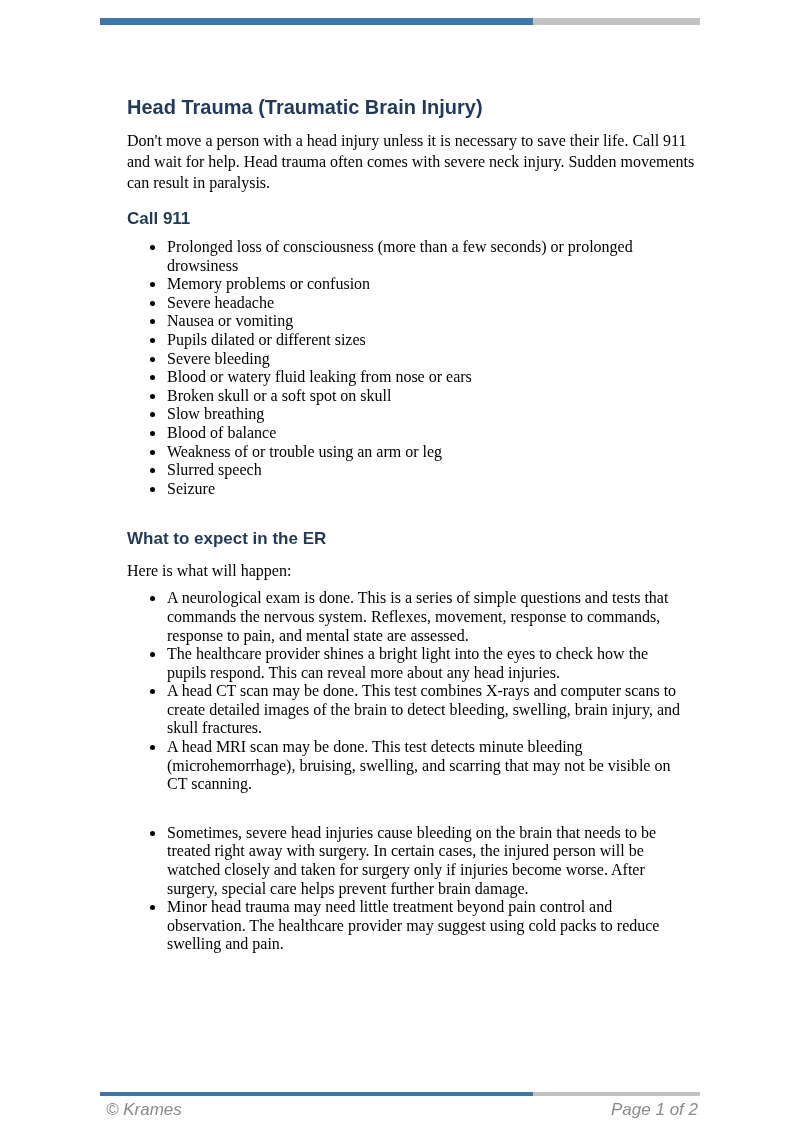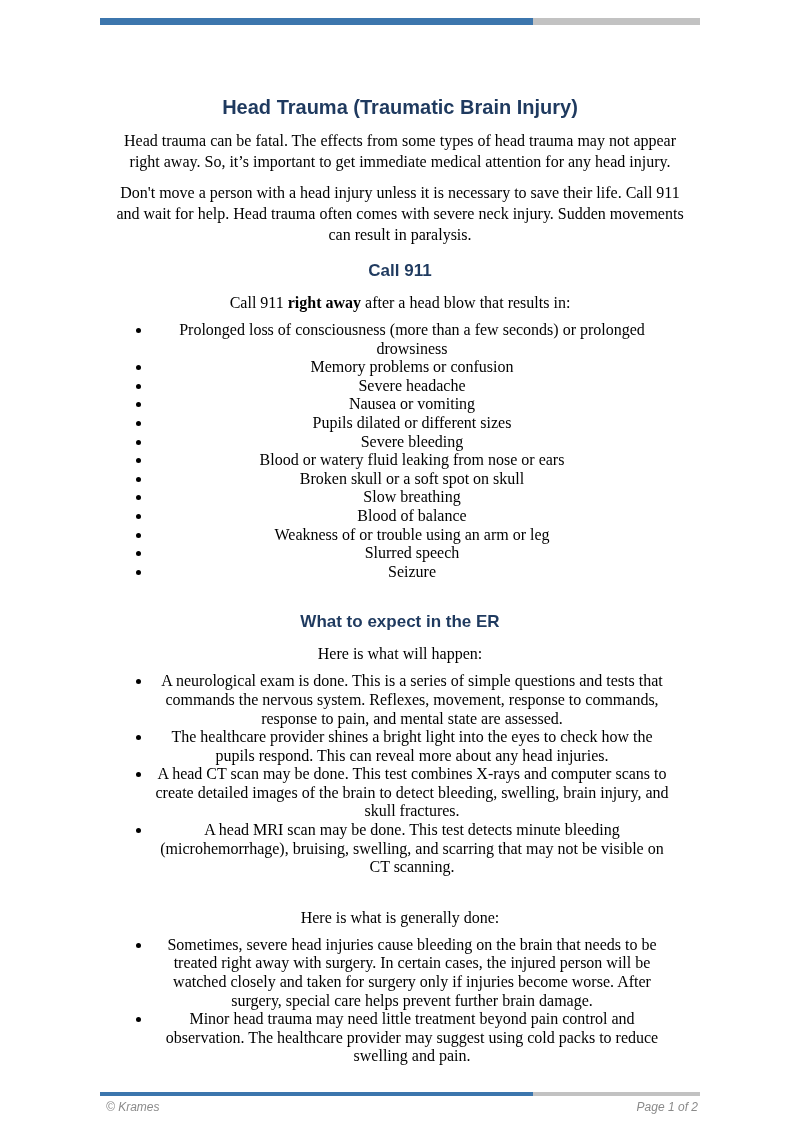--- a/index.html
+++ b/index.html
@@ -17,23 +17,23 @@
     width: 600px; height: 7px; display: flex;
   }
   .footer-bar {
     position: absolute; left: 100px; top: 1092px;
     width: 600px; height: 4px; display: flex;
   }
   .bar-blue { width: 72.2%; height: 100%; background: var(--bar-blue, #3c76ad); }
   .bar-gray { flex: 1; height: 100%; background: var(--bar-gray, #c2c2c2); }
 
   .content {
-    position: absolute; left: 113px; top: 0;
+    position: absolute; left: 127px; top: 0;
     width: 574px;
-    font-size: 16px; line-height: 21px; text-align: center;
+    font-size: 16px; line-height: 21px;
   }
   h1 {
     font-family: "Liberation Sans", sans-serif;
     font-size: 20px; line-height: 26px; font-weight: bold;
     color: var(--heading, #1f3a5f);
     margin: 94px 0 9px 0;
   }
   h2 {
     font-family: "Liberation Sans", sans-serif;
     font-size: 17px; line-height: 22px; font-weight: bold;
@@ -46,44 +46,42 @@
     padding-left: 39px;
   }
   li { line-height: 18.6px; padding-left: 1px; }
   .bold-run { font-weight: bold; }
 
   .footer-row {
     position: absolute; left: 100px; top: 1098px; width: 600px;
     display: flex; justify-content: space-between; align-items: flex-start;
     box-sizing: border-box; padding: 2px 2px 0 6px;
     font-family: "Liberation Sans", sans-serif;
-    font-style: italic; font-size: 12px;
+    font-style: italic; font-size: 17px;
     color: var(--footer-text, #8a8a8a);
   }
 </style>
 </head>
 <body>
 
 <div class="page">
 
   <div class="top-bar">
     <span class="bar-blue"></span>
     <span class="bar-gray"></span>
   </div>
 
   <div class="content">
     <h1>Head Trauma (Traumatic Brain Injury)</h1>
     <div id="intro-paragraphs">
-        <p>Head trauma can be fatal. The effects from some types of head trauma may not appear right away. So, it’s important to get immediate medical attention for any head injury.</p>
         <p>Don't move a person with a head injury unless it is necessary to save their life. Call 911 and wait for help. Head trauma often comes with severe neck injury. Sudden movements can result in paralysis.</p>
       </div>
     <div id="sections-container">
   <section>
     <h2>Call 911</h2>
-    <p><span>Call 911 </span><span class="bold-run">right away</span><span> after a head blow that results in:</span></p>
     <ul>
             <li>Prolonged loss of consciousness (more than a few seconds) or prolonged drowsiness</li>
             <li>Memory problems or confusion</li>
             <li>Severe headache</li>
             <li>Nausea or vomiting</li>
             <li>Pupils dilated or different sizes</li>
             <li>Severe bleeding</li>
             <li>Blood or watery fluid leaking from nose or ears</li>
             <li>Broken skull or a soft spot on skull</li>
             <li>Slow breathing</li>
@@ -99,21 +97,20 @@
     <p><span>Here is what will happen:</span></p>
     <ul>
             <li>A neurological exam is done. This is a series of simple questions and tests that commands the nervous system. Reflexes, movement, response to commands, response to pain, and mental state are assessed.</li>
             <li>The healthcare provider shines a bright light into the eyes to check how the pupils respond. This can reveal more about any head injuries.</li>
             <li>A head CT scan may be done. This test combines X-rays and computer scans to create detailed images of the brain to detect bleeding, swelling, brain injury, and skull fractures.</li>
             <li>A head MRI scan may be done. This test detects minute bleeding (microhemorrhage), bruising, swelling, and scarring that may not be visible on CT scanning.</li>
           </ul>
   </section>
 
   <section>
-    <p><span>Here is what is generally done:</span></p>
     <ul>
             <li>Sometimes, severe head injuries cause bleeding on the brain that needs to be treated right away with surgery. In certain cases, the injured person will be watched closely and taken for surgery only if injuries become worse. After surgery, special care helps prevent further brain damage.</li>
             <li>Minor head trauma may need little treatment beyond pain control and observation. The healthcare provider may suggest using cold packs to reduce swelling and pain.</li>
           </ul>
   </section>
 </div>
   </div>
 
   <div class="footer-bar">
     <span class="bar-blue"></span>

